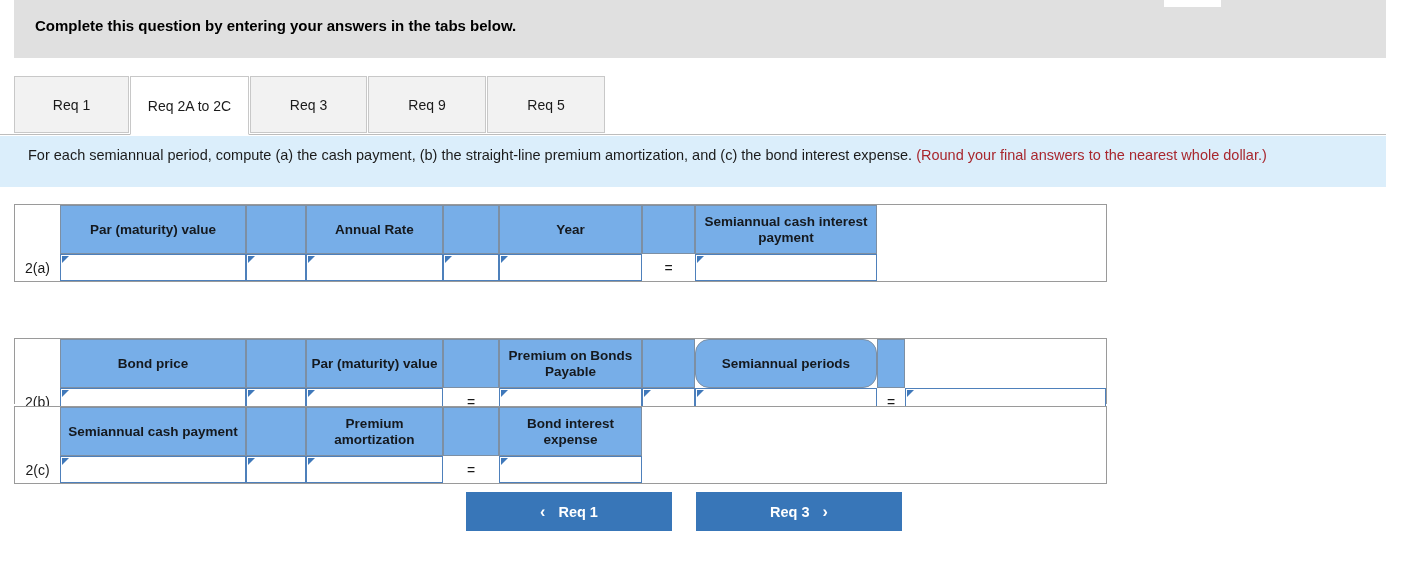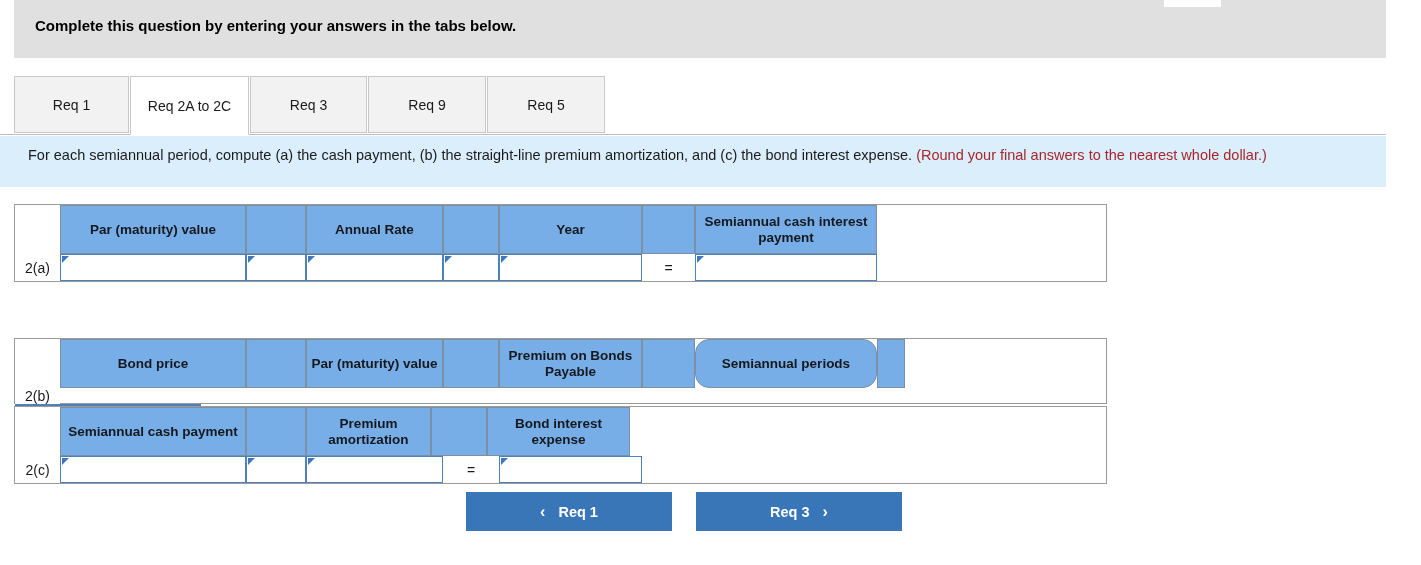--- a/index.html
+++ b/index.html
@@ -247,40 +247,40 @@
     <div class="hdr-white" style="width:45px;"></div>
     <div class="hdr-cell" style="width:186px;">Bond price</div>
     <div class="hdr-blank" style="width:60px;"></div>
     <div class="hdr-cell" style="width:137px;">Par (maturity) value</div>
     <div class="hdr-blank" style="width:56px;"></div>
     <div class="hdr-cell" style="width:143px;">Premium on Bonds Payable</div>
     <div class="hdr-blank" style="width:53px;"></div>
     <div class="hdr-cell" style="width:182px;border-radius:14px;">Semiannual periods</div>
     <div class="hdr-blank" style="width:28px;"></div>
   </div>
-  <div class="sheet-row" style="height:27px;flex-direction:column;">
+  <div class="sheet-row" style="height:27px;">
     <div class="lbl-cell" style="width:45px;">2(b)</div>
     <div class="in-cell" style="width:186px;"></div>
     <div class="in-cell" style="width:60px;"></div>
     <div class="in-cell" style="width:137px;"></div>
     <div class="eq-cell" style="width:56px;">=</div>
     <div class="in-cell" style="width:143px;"></div>
     <div class="in-cell" style="width:53px;"></div>
     <div class="in-cell" style="width:182px;"></div>
     <div class="eq-cell" style="width:28px;">=</div>
     <div class="in-cell" style="width:201px;"></div>
   </div>
 </div>
 
 <div class="sheet" style="left:14px; top:406px; width:1093px; height:78px;">
   <div class="sheet-row" style="height:49px;">
     <div class="hdr-white" style="width:45px;"></div>
     <div class="hdr-cell" style="width:186px;text-align:right;">Semiannual cash payment</div>
     <div class="hdr-blank" style="width:60px;"></div>
-    <div class="hdr-cell" style="width:125px;">Premium amortization</div>
+    <div class="hdr-cell" style="width:137px;">Premium amortization</div>
     <div class="hdr-blank" style="width:56px;"></div>
     <div class="hdr-cell" style="width:143px;">Bond interest expense</div>
     <div class="hdr-white" style="width:464px;"></div>
   </div>
   <div class="sheet-row" style="height:27px;">
     <div class="lbl-cell" style="width:45px;">2(c)</div>
     <div class="in-cell" style="width:186px;"></div>
     <div class="in-cell" style="width:60px;"></div>
     <div class="in-cell" style="width:137px;"></div>
     <div class="eq-cell" style="width:56px;">=</div>

